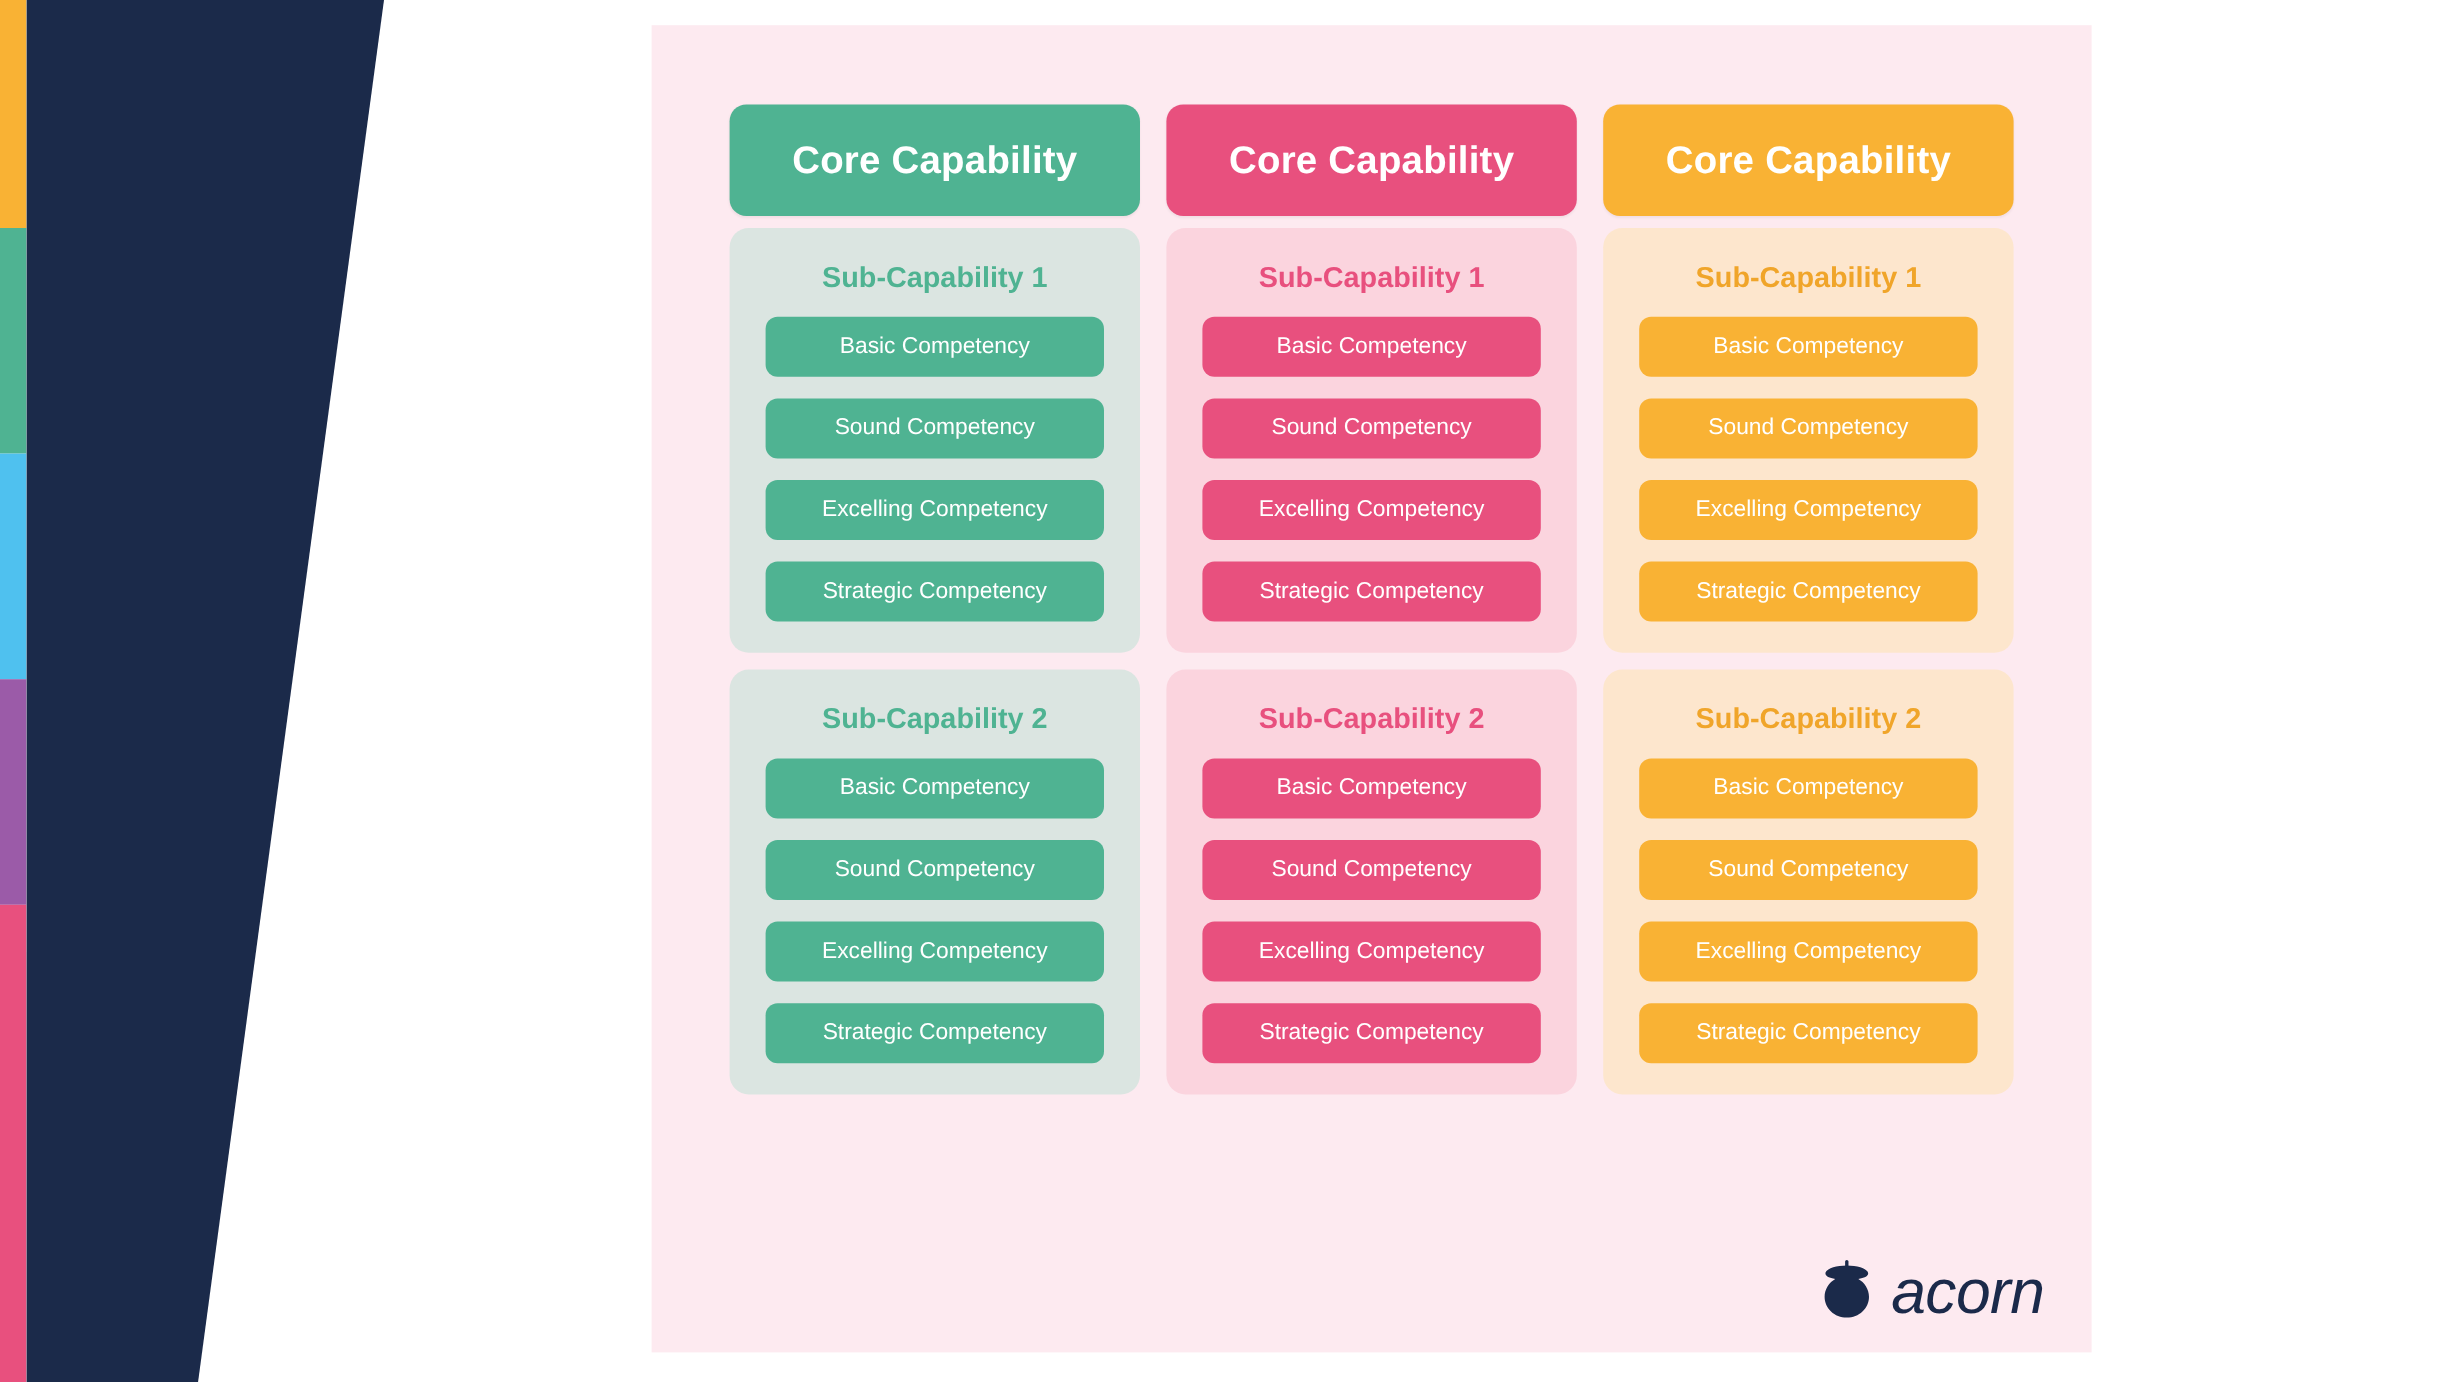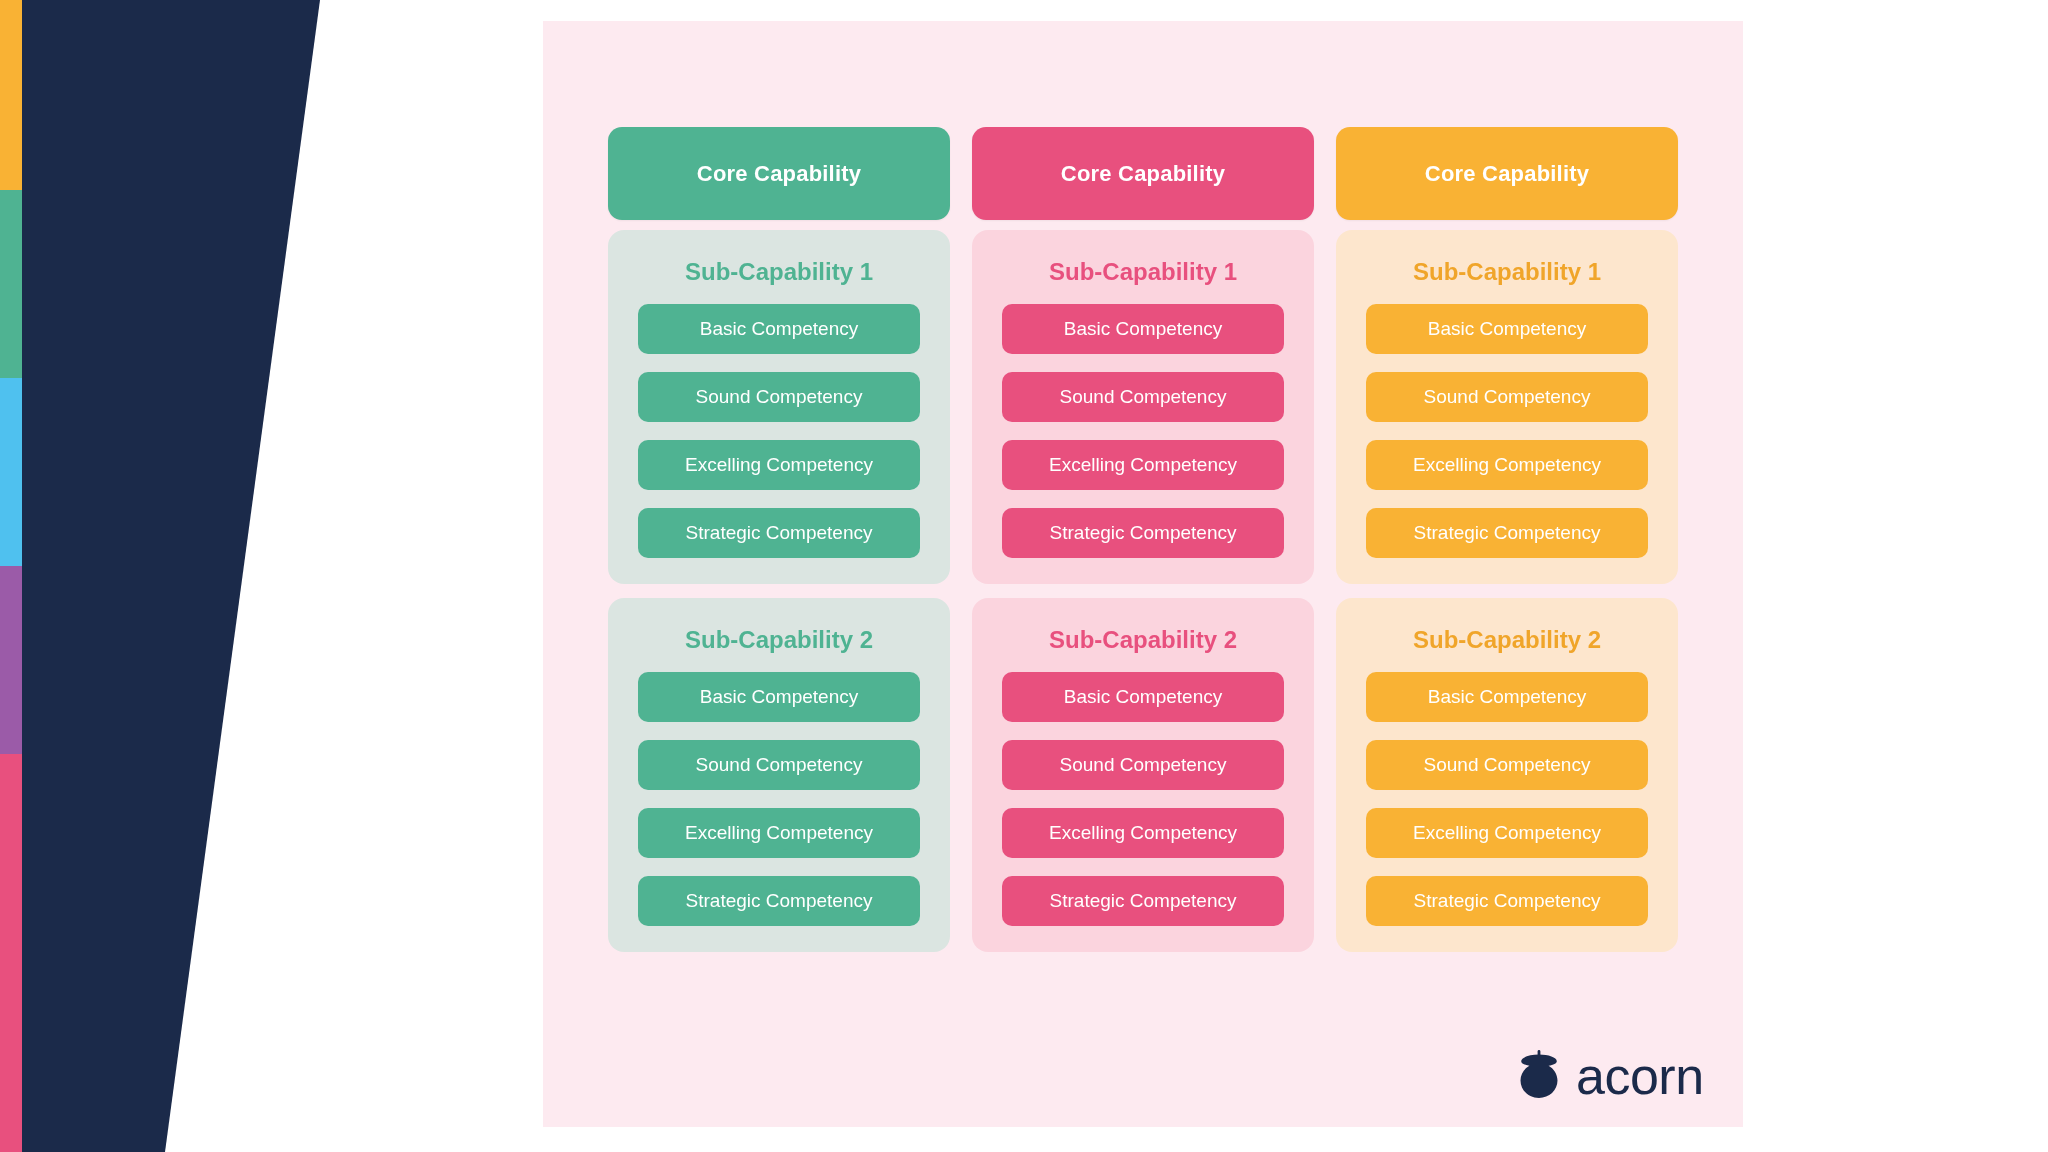--- a/index.html
+++ b/index.html
@@ -70,26 +70,25 @@
     flex-direction: column;
   }
 
   .core-header {
     height: 93px;
     border-radius: 14px;
     display: flex;
     align-items: center;
     justify-content: center;
     color: #ffffff;
-    font-size: 22px;
+    font-size: 32px;
     font-weight: bold;
     letter-spacing: .2px;
     margin-bottom: 10px;
     box-shadow: 0 1px 2px rgba(0,0,0,0.05);
-    margin-top: 40px;
   }
 
   .subcap-panel {
     border-radius: 16px;
     padding: 20px 30px 26px 30px;
     box-sizing: border-box;
     margin-bottom: 14px;
   }
   .subcap-title {
     text-align: center;
@@ -111,20 +110,21 @@
   .competency:last-child { margin-bottom: 0; }
 
   
   #logo {
     position: absolute;
     left: 973px;
     top: 1027px;
     display: flex;
     align-items: center;
     gap: 14px;
+    font-style: italic;
   }
   #logo .acorn-word {
     color: #1b2a4a;
     font-size: 52px;
     font-weight: 500;
     letter-spacing: -0.5px;
     line-height: 1;
   }
 </style>
 </head>

